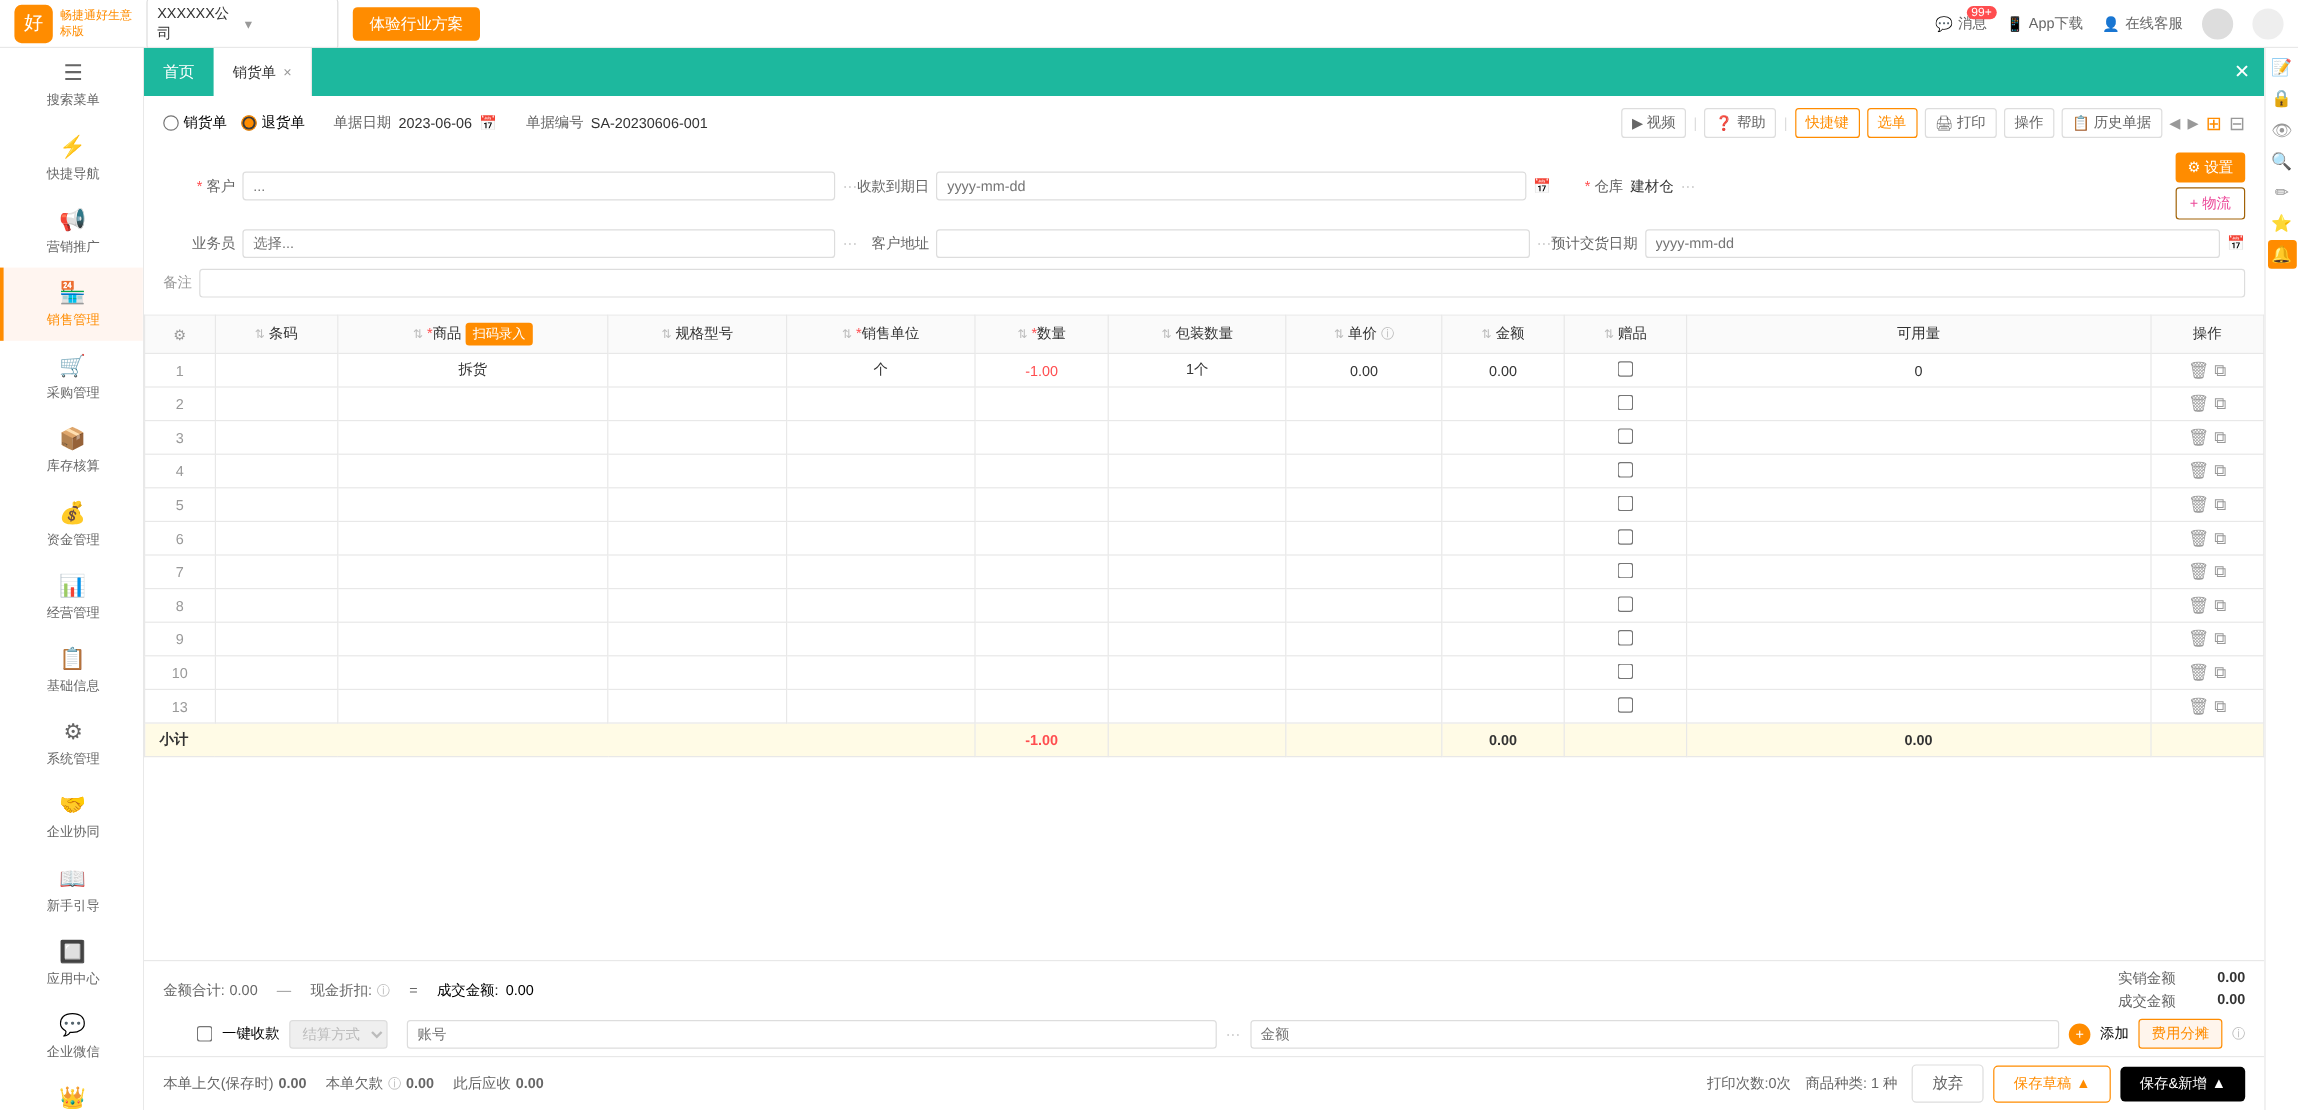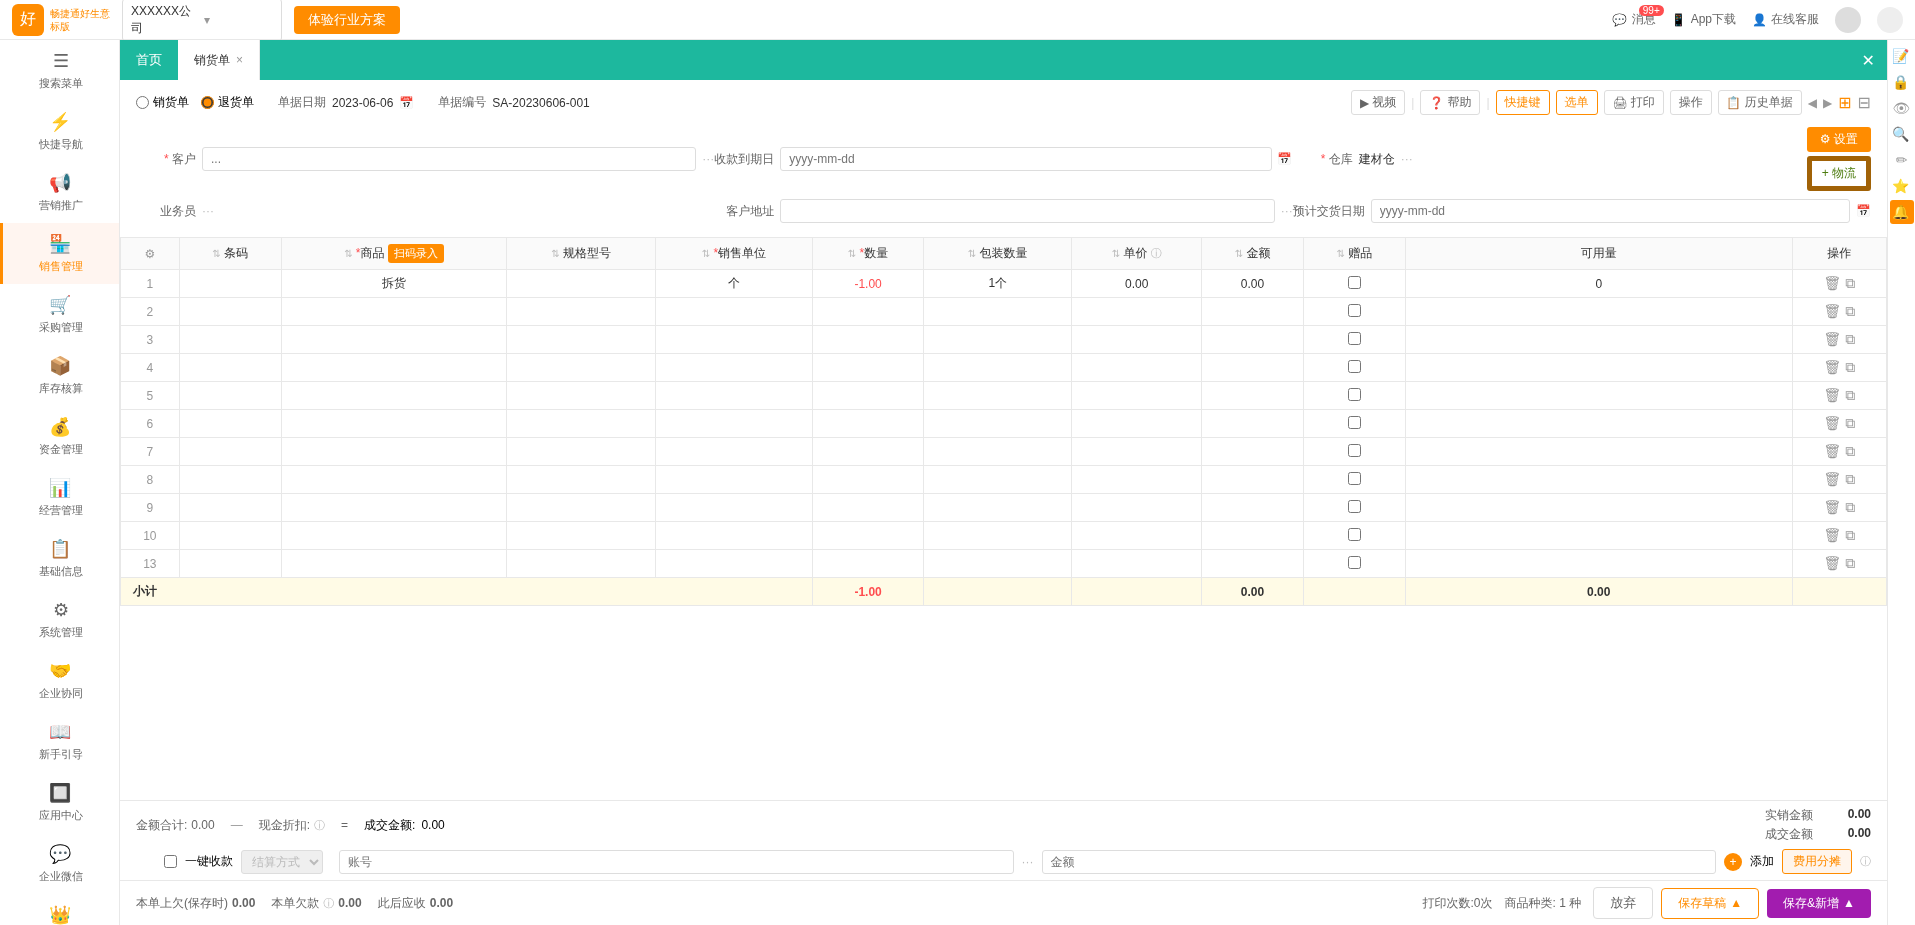--- a/index.html
+++ b/index.html
@@ -45,21 +45,21 @@
     .radio-label input[type=radio] { accent-color: #ff8c00; }
     .header-btn { background: #fff; border: 1px solid #ddd; border-radius: 3px; padding: 3px 8px; cursor: pointer; color: #666; font-size: 12px; display: flex; align-items: center; gap: 3px; }
     .header-btn.active { color: #ff8c00; border-color: #ff8c00; }
     .form-row { display: flex; align-items: center; gap: 6px; padding: 4px 0; }
     .form-label { color: #666; min-width: 60px; text-align: right; white-space: nowrap; }
     .form-label.required::before { content: '* '; color: #ff4d4f; }
     .form-input { flex: 1; border: 1px solid #ddd; border-radius: 3px; padding: 4px 8px; color: #333; min-width: 0; }
     .form-date-input { flex: 1; border: 1px solid #ddd; border-radius: 3px; padding: 4px 8px; color: #bbb; min-width: 0; }
     .date-icon { color: #999; cursor: pointer; }
     .set-btn { background: #ff8c00; color: #fff; border: none; border-radius: 3px; padding: 4px 10px; cursor: pointer; font-size: 12px; }
-    .logistics-btn { background: #fff; border: 5px solid #a16207; color: #4d7c0f; border-radius: 3px; padding: 4px 10px; cursor: pointer; font-size: 12px; }
+    .logistics-btn { background: #fff; border: 1px solid #a16207; color: #ec4899; border-radius: 3px; padding: 4px 10px; cursor: pointer; font-size: 12px; }
 
     
     .table-section { flex: 1; overflow: auto; background: #fff; margin: 0; }
 
     table { width: 100%; border-collapse: collapse; font-size: 12px; }
     th { background: #fafafa; border: 1px solid #e8e8e8; padding: 6px 8px; color: #333; font-weight: normal; text-align: center; white-space: nowrap; }
     td { border: 1px solid #e8e8e8; padding: 5px 8px; color: #333; text-align: center; white-space: nowrap; }
     .scan-btn { background: #ff8c00; color: #fff; border: none; border-radius: 3px; padding: 2px 6px; cursor: pointer; font-size: 11px; }
     .red-val { color: #ff4d4f; }
     .settings-icon { cursor: pointer; color: #999; }
@@ -79,21 +79,21 @@
 
     .payment-row { display: flex; align-items: center; gap: 8px; margin-top: 6px; margin-left: 28px; }
     .payment-checkbox { accent-color: #ff8c00; }
     .payment-btn { background: #fff5ec; color: #ff8c00; border: 1px solid #ff8c00; border-radius: 3px; padding: 3px 10px; cursor: pointer; font-size: 12px; }
 
     
     .bottom-footer { background: #fff; border-top: 1px solid #e8e8e8; padding: 6px 16px; display: flex; align-items: center; flex-shrink: 0; }
     .footer-stat { display: flex; align-items: center; gap: 4px; color: #666; margin-right: 16px; }
     .discard-btn { background: #fff; border: 1px solid #ddd; border-radius: 4px; padding: 6px 16px; cursor: pointer; color: #666; font-size: 13px; }
     .save-draft-btn { background: #fff; border: 1px solid #ff8c00; color: #ff8c00; border-radius: 4px; padding: 6px 16px; cursor: pointer; font-size: 13px; display: flex; align-items: center; gap: 4px; }
-    .save-new-btn { background: #a21caf; border: none; color: #fff; border-radius: 4px; padding: 6px 16px; cursor: pointer; font-size: 13px; display: flex; align-items: center; gap: 4px; }
+    .save-new-btn { background: #000000; border: none; color: #fff; border-radius: 4px; padding: 6px 16px; cursor: pointer; font-size: 13px; display: flex; align-items: center; gap: 4px; }
 
     
     .right-sidebar { width: 28px; background: #fff; border-left: 1px solid #e8e8e8; display: flex; flex-direction: column; align-items: center; padding: 4px 0; gap: 2px; flex-shrink: 0; }
     .right-sidebar-icon { width: 24px; height: 24px; display: flex; align-items: center; justify-content: center; cursor: pointer; color: #999; font-size: 14px; border-radius: 3px; }
     .right-sidebar-icon.active { background: #ff8c00; color: #fff; }
 
     .date-field { display: flex; align-items: center; }
 
     .info-circle { color: #bbb; cursor: pointer; font-size: 11px; }
     .header-sep { color: #ddd; }
@@ -273,33 +273,38 @@
             <span style="color:#bbb;cursor:pointer;">···</span>
           </div>
           <div style="display:flex;flex-direction:column;gap:4px;">
             <button class="set-btn">⚙ 设置</button>
             <button class="logistics-btn">+ 物流</button>
           </div>
         </div>
 
         <div class="form-row">
           <span class="form-label">业务员</span>
+          <input class="form-input" style="min-width: 160px;" placeholder="选择...">
           <span style="color:#bbb;cursor:pointer;">···</span>
         </div>
         <div class="form-row">
           <span class="form-label">客户地址</span>
           <input class="form-input" style="min-width: 200px;" placeholder="">
           <span style="color:#bbb;cursor:pointer;">···</span>
         </div>
         <div class="form-row">
           <span class="form-label">预计交货日期</span>
           <input class="form-date-input" style="min-width: 130px;" placeholder="yyyy-mm-dd">
           <span class="date-icon">📅</span>
         </div>
 
+        <div class="form-row" style="grid-column: 1 / -1;">
+          <span class="notes-label">备注</span>
+          <input class="form-input" style="min-width: 400px;" placeholder="">
+        </div>
       </div>
     </div>
 
     <div class="table-section">
       <table>
         <thead>
           <tr>
             <th><span class="settings-icon">⚙</span></th>
             <th><span class="sort-icon">⇅</span> 条码</th>
             <th><span class="sort-icon">⇅</span> <span style="color:#ff4d4f;">*</span>商品 <button class="scan-btn">扫码录入</button></th>

